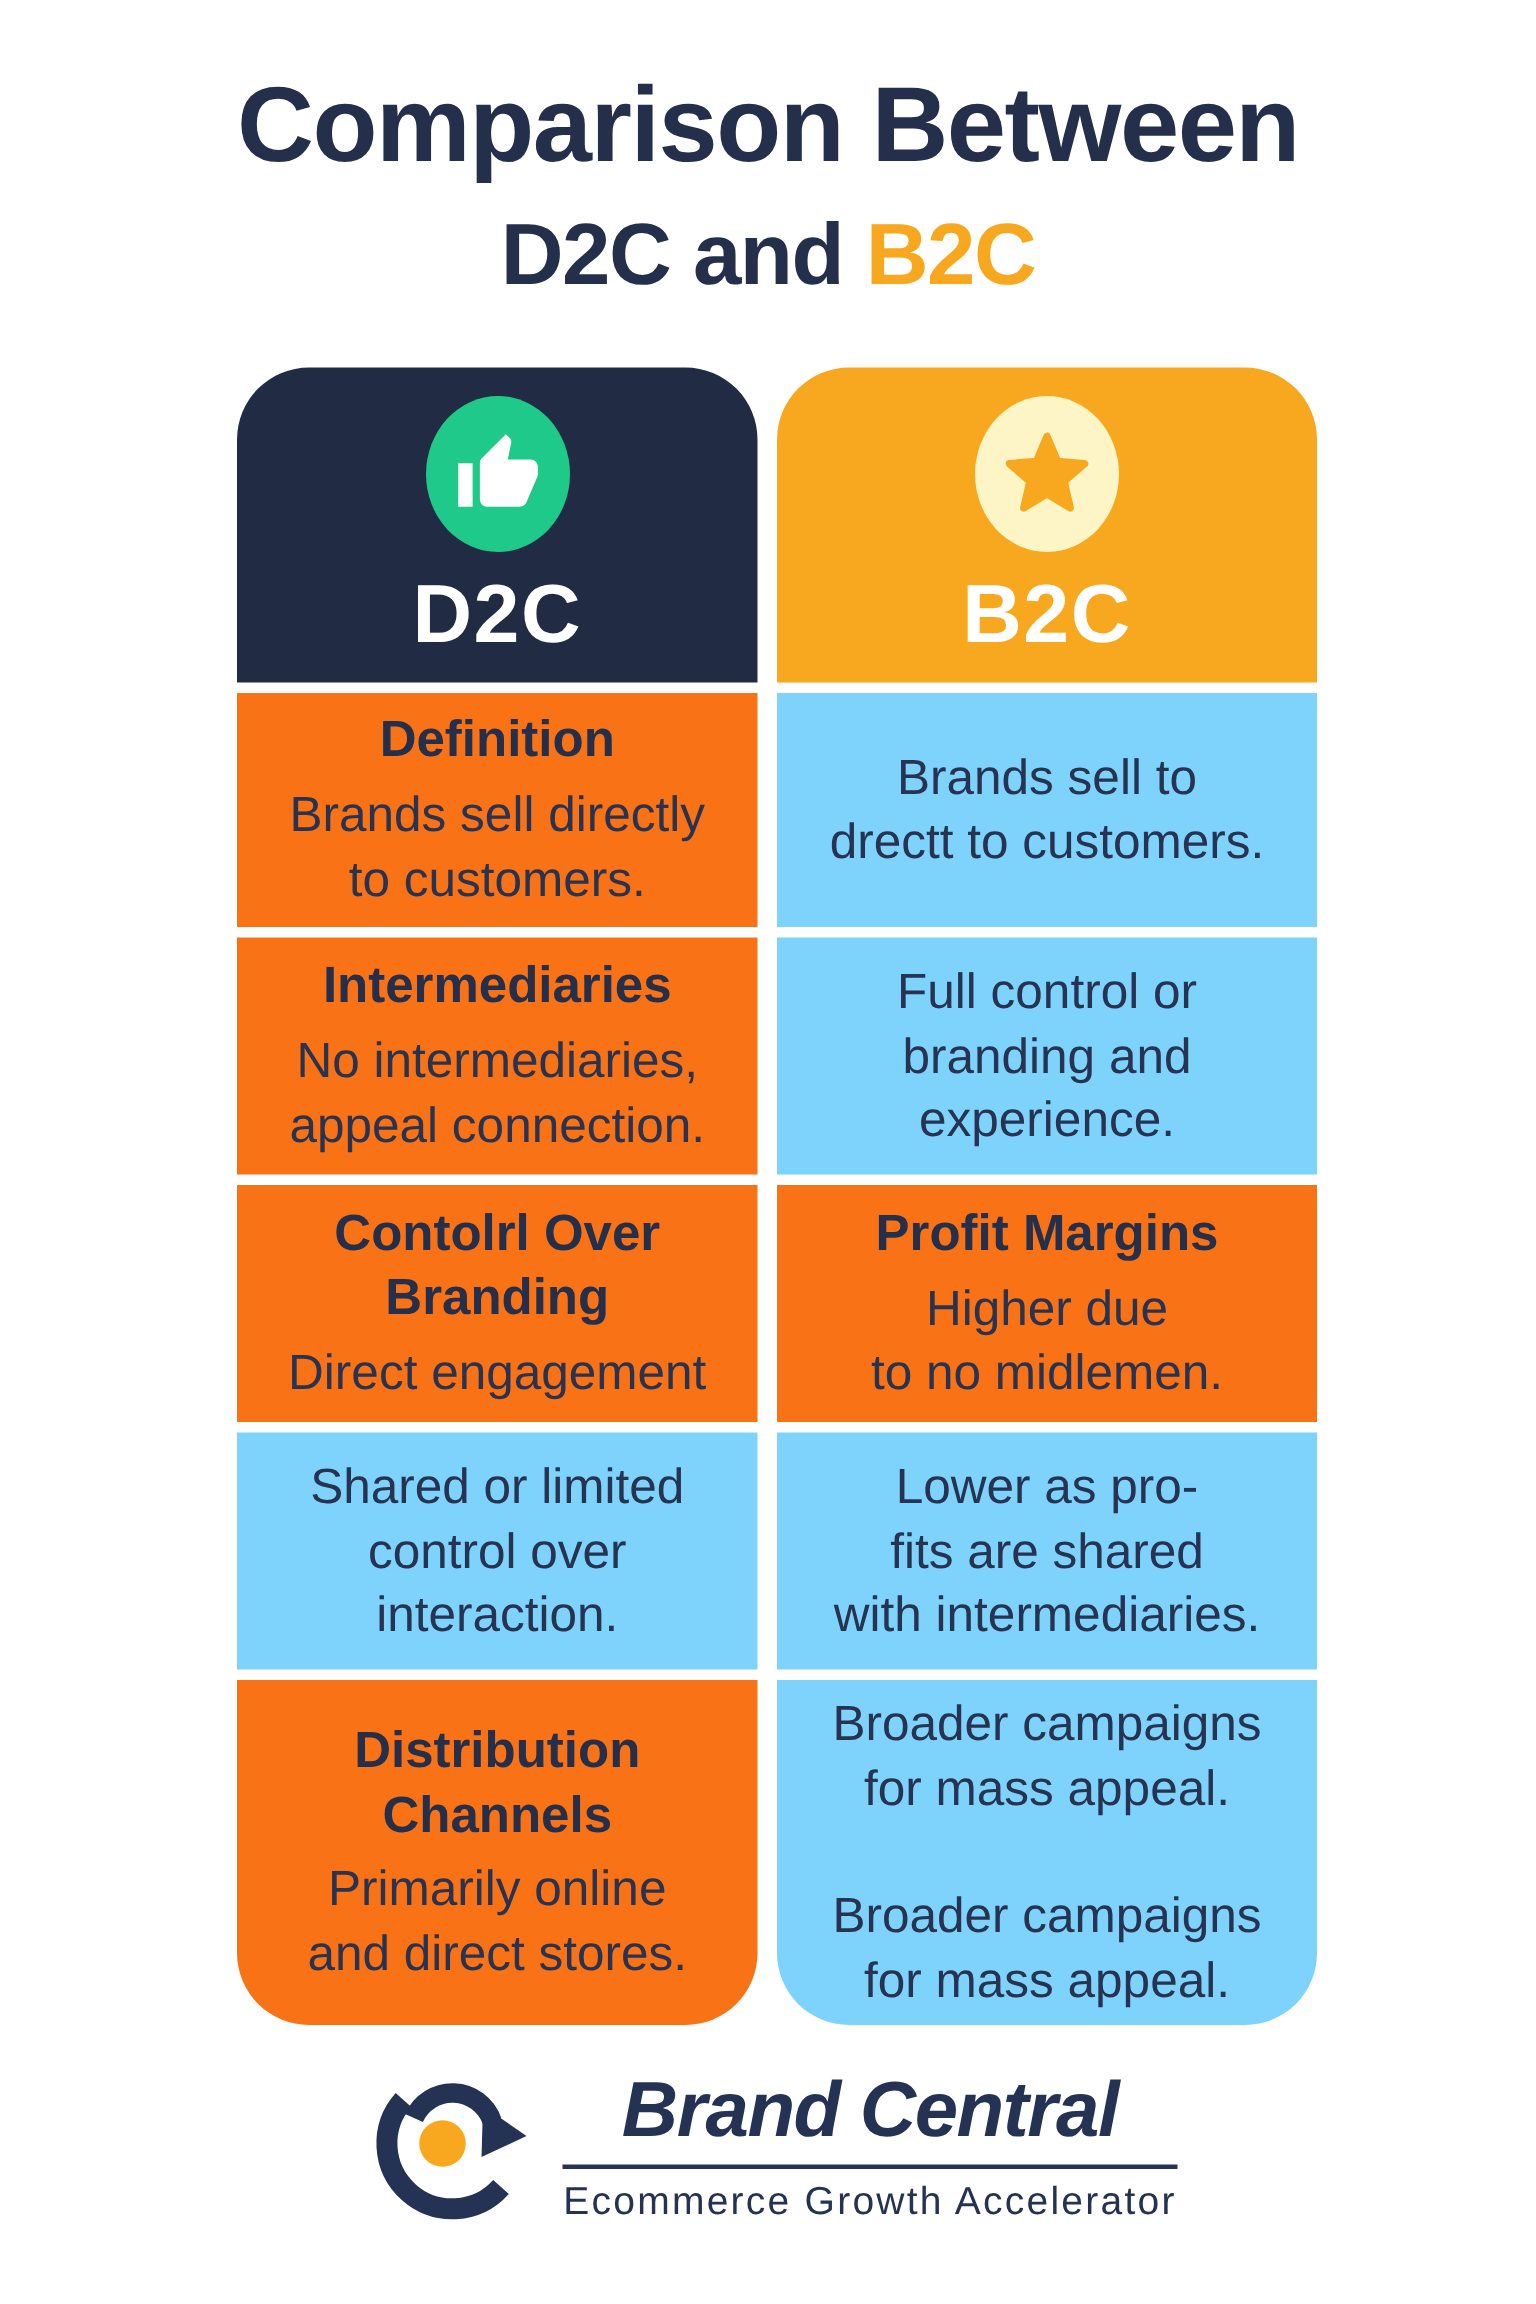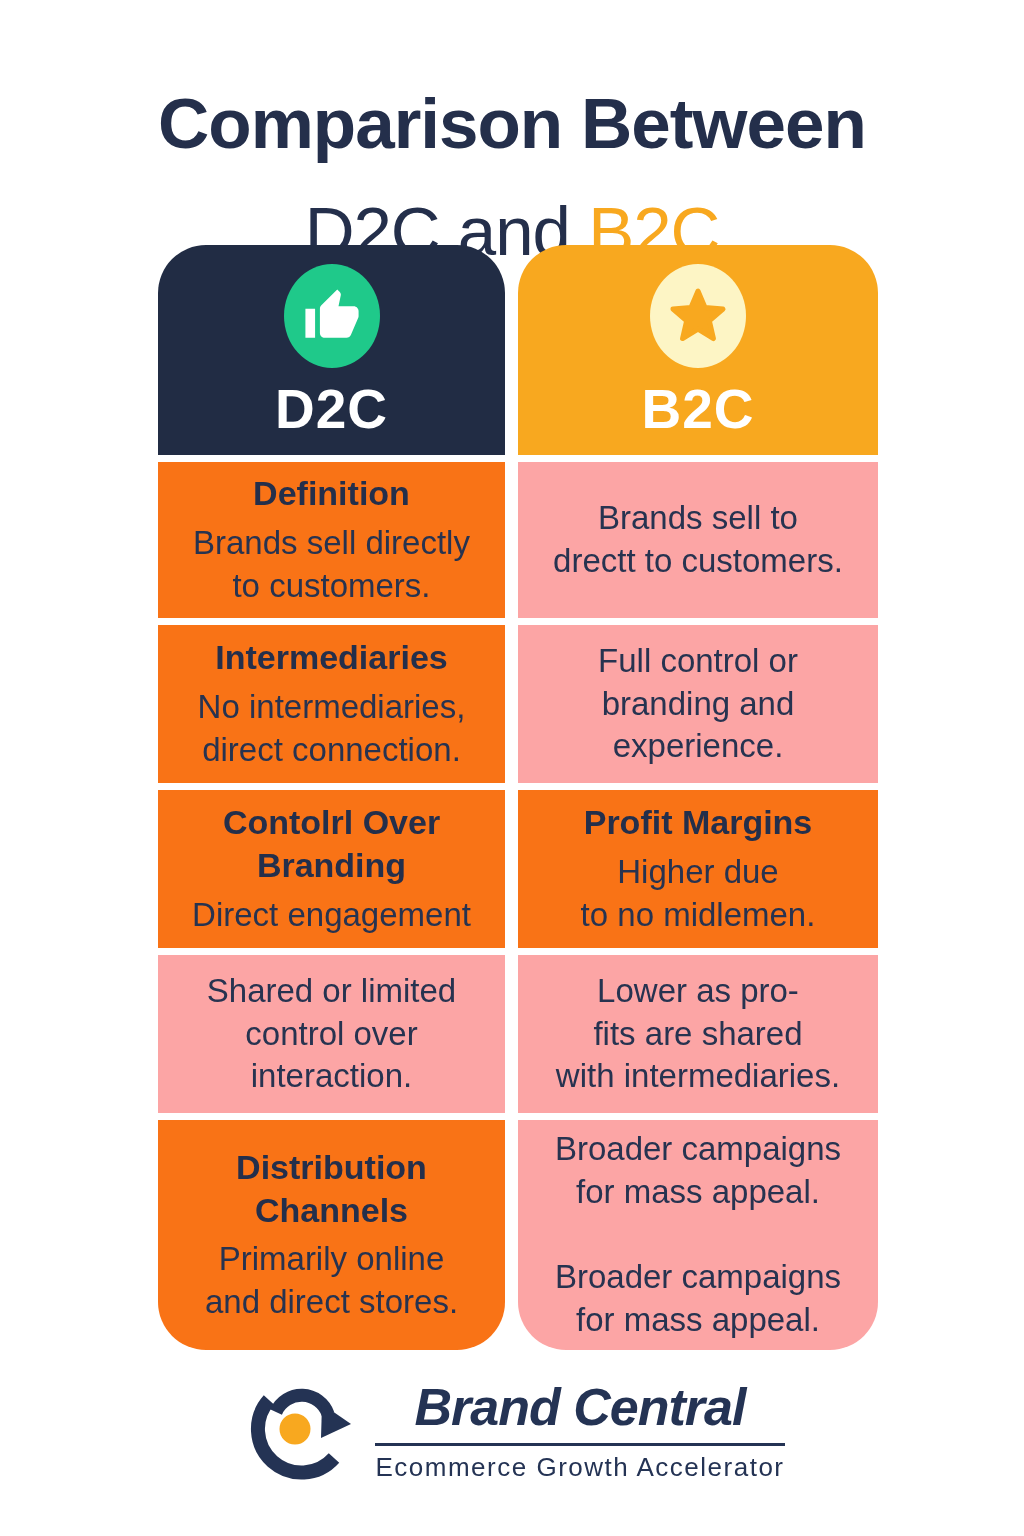--- a/index.html
+++ b/index.html
@@ -18,26 +18,25 @@
     position: absolute;
     top: 48px; left: 0; width: 100%;
     text-align: center;
   }
   .title-line1 {
     font-size: 71px;
     font-weight: bold;
     letter-spacing: -1px;
     color: #242f4b;
     line-height: 1.0;
-    margin-top: 40px;
   }
   .title-line2 {
-    margin-top: 38px;
-    font-size: 69px;
-    font-weight: normal;
+    margin-top: 22px;
+    font-size: 58px;
+    font-weight: bold;
     letter-spacing: -1px;
     color: #242f4b;
     line-height: 1.0;
   }
   .title-accent { color: #f8a81f; }
 
   
   .table {
     position: absolute;
     top: 245px; left: 158px;
@@ -83,21 +82,21 @@
 
   .cell {
     display: flex;
     flex-direction: column;
     align-items: center;
     justify-content: center;
     text-align: center;
     padding: 10px 14px;
   }
   .cell-d2c { background: #f97316; }
-  .cell-b2c { background: #fca5a5; }
+  .cell-b2c { background: #7dd3fc; }
   .cell-last-d2c { border-radius: 0 0 48px 48px; }
   .cell-last-b2c { border-radius: 0 0 48px 48px; }
 
   .cell-title {
     font-size: 34px;
     font-weight: bold;
     color: #242f4b;
     line-height: 1.26;
     white-space: pre-line;
     margin-bottom: 7px;
@@ -179,21 +178,21 @@
 to customers.</div>
   </div>
   <div class="cell cell-b2c">
     <div class="cell-body">Brands sell to
 drectt to customers.</div>
   </div>
 
   <div class="cell cell-d2c">
     <div class="cell-title">Intermediaries</div>
     <div class="cell-body">No intermediaries,
-direct connection.</div>
+appeal connection.</div>
   </div>
   <div class="cell cell-b2c">
     <div class="cell-body">Full control or
 branding and
 experience.</div>
   </div>
 
   <div class="cell cell-d2c">
     <div class="cell-title">Contolrl Over
 Branding</div>

